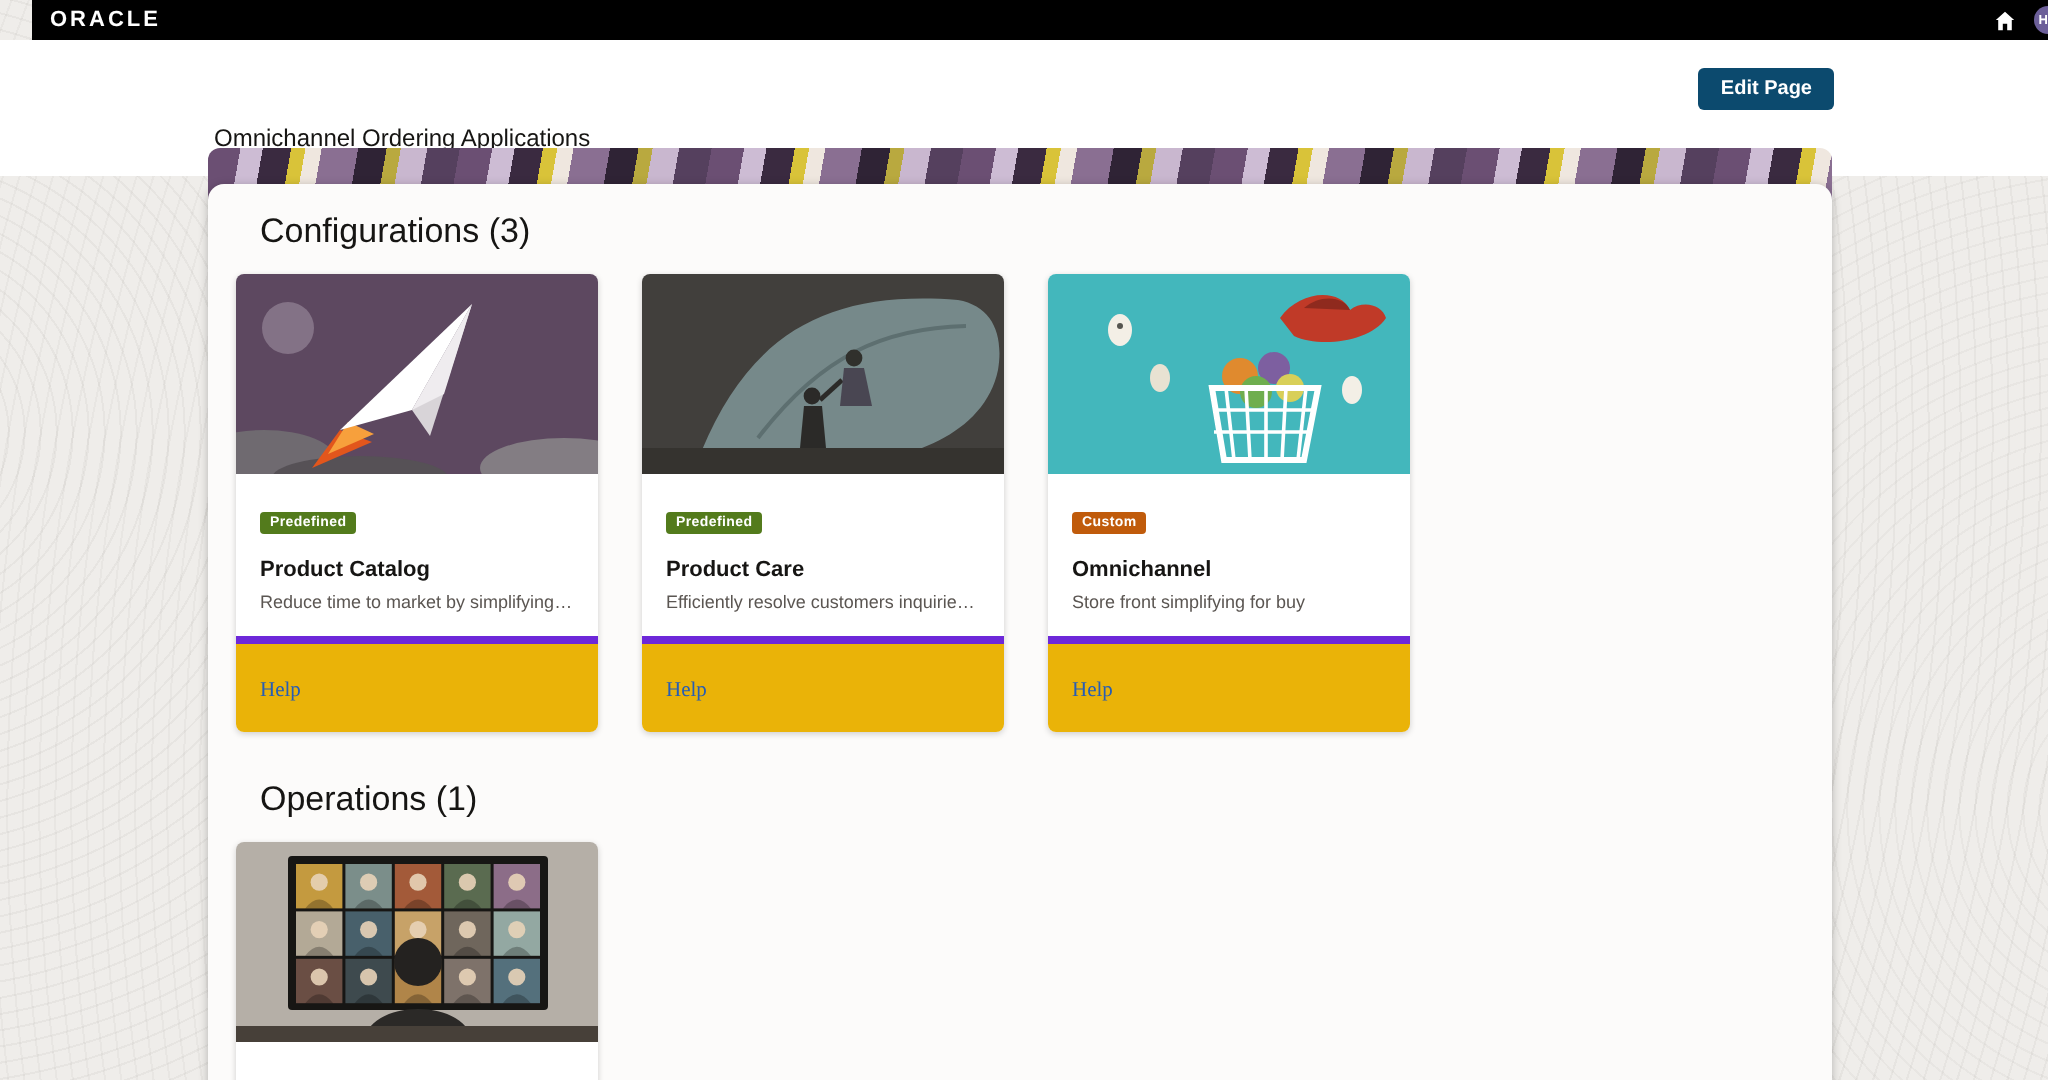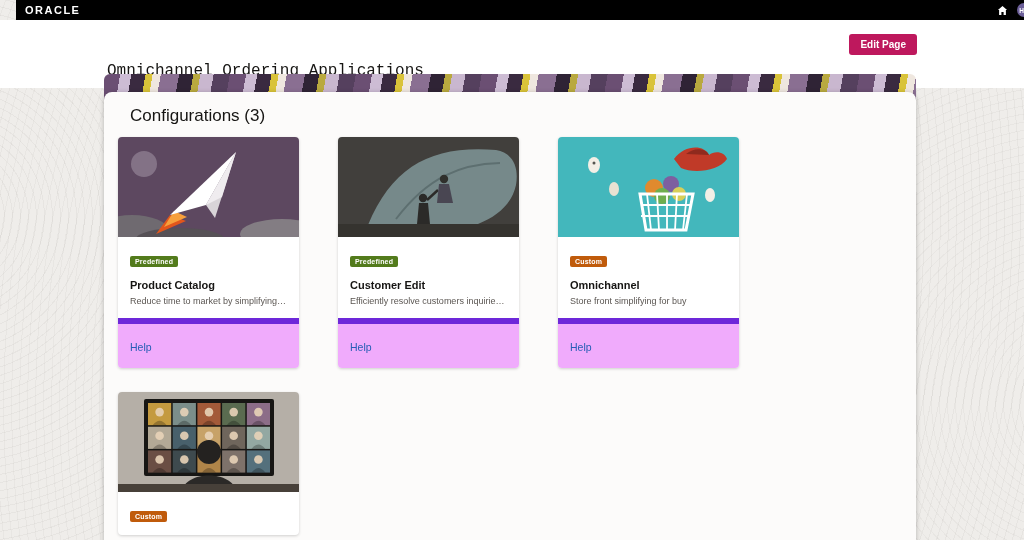--- a/index.html
+++ b/index.html
@@ -28,25 +28,25 @@
     font-size:6.5px; font-weight:bold; display:flex; align-items:center; justify-content:center;
     cursor:pointer;
   }
 
   
   .header {
     position:absolute; top:20px; left:0; width:1024px; height:68px; background:#fff; z-index:5;
   }
   .header h1 {
     position:absolute; left:107px; top:42px;
-    font-family:Liberation Mono, monospace; font-weight:500; font-size:16px; color:#161513;
+    font-family:Liberation Sans, sans-serif; font-weight:500; font-size:12px; color:#161513;
   }
   .edit-btn {
     position:absolute; right:107px; top:14px;
-    background:#be185d; color:#fff; border:none; border-radius:3px;
+    background:#0c4a6e; color:#fff; border:none; border-radius:3px;
     font-family:"Liberation Sans", sans-serif; font-size:10px; font-weight:bold;
     padding:5px 11px; cursor:pointer;
   }
 
   
   .banner {
     position:absolute; left:104px; top:74px; width:812px; height:30px;
     border-radius:6px 6px 0 0; z-index:6;
     background:
       repeating-linear-gradient(100deg,
@@ -57,42 +57,42 @@
 
   
   .panel {
     position:absolute; left:104px; top:92px; width:812px; height:470px;
     background:#fcfbfa; border-radius:8px; z-index:10;
     box-shadow:0 1px 5px rgba(0,0,0,0.25);
     padding:14px 14px 0 14px;
   }
   .section { margin-bottom:24px; }
   .section-label { font-size:17px; color:#161513; padding-left:12px; }
-  .card-row { display:flex; gap:39px; margin-top:11px; }
+  .card-row { display:flex; gap:22px; margin-top:11px; }
 
   .app-card {
     width:181px; background:#fff; border-radius:4px; overflow:hidden;
     box-shadow:0 1px 3px rgba(0,0,0,0.18); cursor:pointer;
     display:flex; flex-direction:column;
   }
   .card-illustration { width:181px; height:100px; }
   .card-illustration svg { width:100%; height:100%; display:block; }
   .card-body { padding:13px 12px 12px 12px; }
   .badge {
     display:inline-block; color:#fff; font-size:7px; font-weight:bold;
     padding:2px 5px; border-radius:2px; letter-spacing:0.2px;
   }
   .card-title { font-size:11px; font-weight:bold; color:#161513; margin-top:11px; }
   .card-desc {
     font-size:9px; color:#5b5652; margin-top:5px;
     white-space:nowrap; overflow:hidden; text-overflow:ellipsis; max-width:157px;
   }
   .card-footer {
-    border-top:6px solid #6d28d9; background:#f0abfc;
-    padding:13px 12px; margin-top:auto;
+    border-top:4px solid #6d28d9; background:#eab308;
+    padding:13px 12px; margin-top:auto;font-family:Liberation Serif, serif;
   }
   .help-link { font-size:10.5px; color:#265db5; text-decoration:none; }
 </style>
 </head>
 <body>
 
 <div class="topbar">
   <div class="logo">ORACLE</div>
   <div class="topbar-right">
     <button class="home-btn" title="Home">
@@ -150,21 +150,21 @@
                 <rect y="87" width="181" height="13" fill="#35332f"></rect>
                 <circle cx="85" cy="61" r="4.2" fill="#2b2a28"></circle>
                 <path d="M81 66 L90 66 L92 87 L79 87 Z" fill="#2b2a28"></path>
                 <path d="M89 63 L100 53" stroke="#2b2a28" stroke-width="2.5"></path>
                 <circle cx="106" cy="42" r="4.2" fill="#30302c"></circle>
                 <path d="M101 47 L111 47 L115 66 L99 66 Z" fill="#494652"></path>
               </svg>
             </div>
     <div class="card-body">
       <span class="badge" style="background: rgb(83, 123, 28);">Predefined</span>
-      <div class="card-title">Customer Edit</div>
+      <div class="card-title">Product Care</div>
       <div class="card-desc">Efficiently resolve customers inquiries relate...</div>
     </div>
     <div class="card-footer">
       <a href="#" class="help-link">Help</a>
     </div>
   </div>
 
   <div class="app-card">
     <div class="card-illustration">
               <svg viewBox="0 0 181 100" preserveAspectRatio="none">
@@ -190,20 +190,21 @@
       <div class="card-desc">Store front simplifying for buy</div>
     </div>
     <div class="card-footer">
       <a href="#" class="help-link">Help</a>
     </div>
   </div>
 </div>
   </div>
 
   <div class="section">
+    <div class="section-label">Operations (1)</div>
     <div class="card-row">
   <div class="app-card">
     <div class="card-illustration">
               <svg viewBox="0 0 181 100" preserveAspectRatio="none">
                 <rect width="181" height="100" fill="#b5afa7"></rect>
                 <rect x="26" y="7" width="130" height="77" rx="2" fill="#171614"></rect>
                 <rect x="30.0" y="11.0" width="23.2" height="22.2" fill="#c49a3f"></rect>
                 <circle cx="41.6" cy="20.1" r="4.3" fill="#e8d3b8" opacity="0.9"></circle>
                 <path d="M34.6 33.2 q7 -9 14 0 Z" fill="rgba(0,0,0,0.25)"></path>
                 <rect x="54.7" y="11.0" width="23.2" height="22.2" fill="#7b8e8a"></rect>

